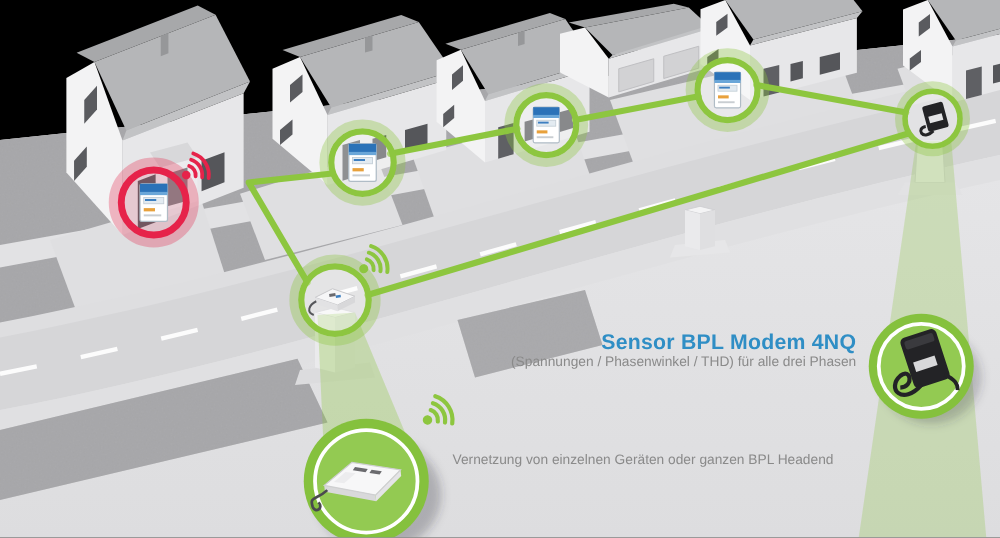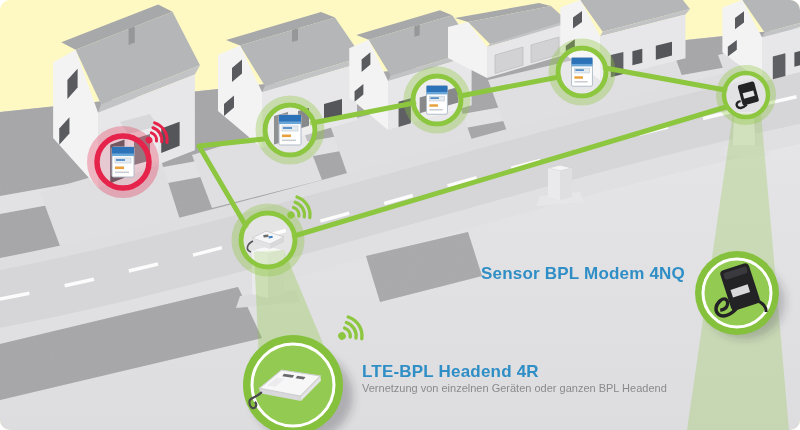--- a/index.html
+++ b/index.html
@@ -1,17 +1,17 @@
 <!DOCTYPE html>
 <html><head>
 <meta charset="utf-8">
 <style>
   html,body{margin:0;padding:0;background:#ffffff;}
-  #stage{position:relative;width:800px;height:430px;overflow:hidden;background:#fef9c3;
-         font-family:"Liberation Sans",sans-serif;border-radius:10px;}
+  #stage{position:relative;width:800px;height:430px;overflow:hidden;background:#000000;
+         font-family:"Liberation Sans",sans-serif;}
   #stage svg{position:absolute;left:0;top:0;}
   .label{position:absolute;z-index:5;}
   .label .title{font-size:17px;font-weight:bold;color:#2f8ec5;letter-spacing:.2px;line-height:20px;}
   .label .sub{font-size:11px;color:#8a8a8a;line-height:12.5px;}
   #label-sensor{top:264px;right:115px;text-align:right;width:330px;}
   #label-lte{top:362px;left:362px;text-align:left;width:330px;}
 </style>
 </head>
 <body>
 
@@ -211,20 +211,20 @@
       <rect x="-11" y="-21" width="24" height="7" rx="2" fill="#3a3a3e"></rect>
       <rect x="-9" y="-3" width="18" height="8" fill="#d8d8da"></rect>
       <path d="M-8,16 C-28,28 -36,10 -22,4 C-12,0 -14,16 -25,13" fill="none" stroke="#232326" stroke-width="3.4"></path>
       <path d="M12,14 c6,6 8,10 6,15" fill="none" stroke="#232326" stroke-width="3"></path>
     </g>
   </g>
 </svg>
 
 <div class="label" id="label-sensor">
   <div class="title">Sensor BPL Modem 4NQ</div>
+  <div class="sub">(Spannungen / Phasenwinkel / THD) für alle drei Phasen</div>
 </div>
 
 <div class="label" id="label-lte">
-  <div class="title">LTE-BPL Headend 4R</div>
   <div class="sub">Vernetzung von einzelnen Geräten oder ganzen BPL Headend</div>
 </div>
 
 </div>
 
 </body></html>

